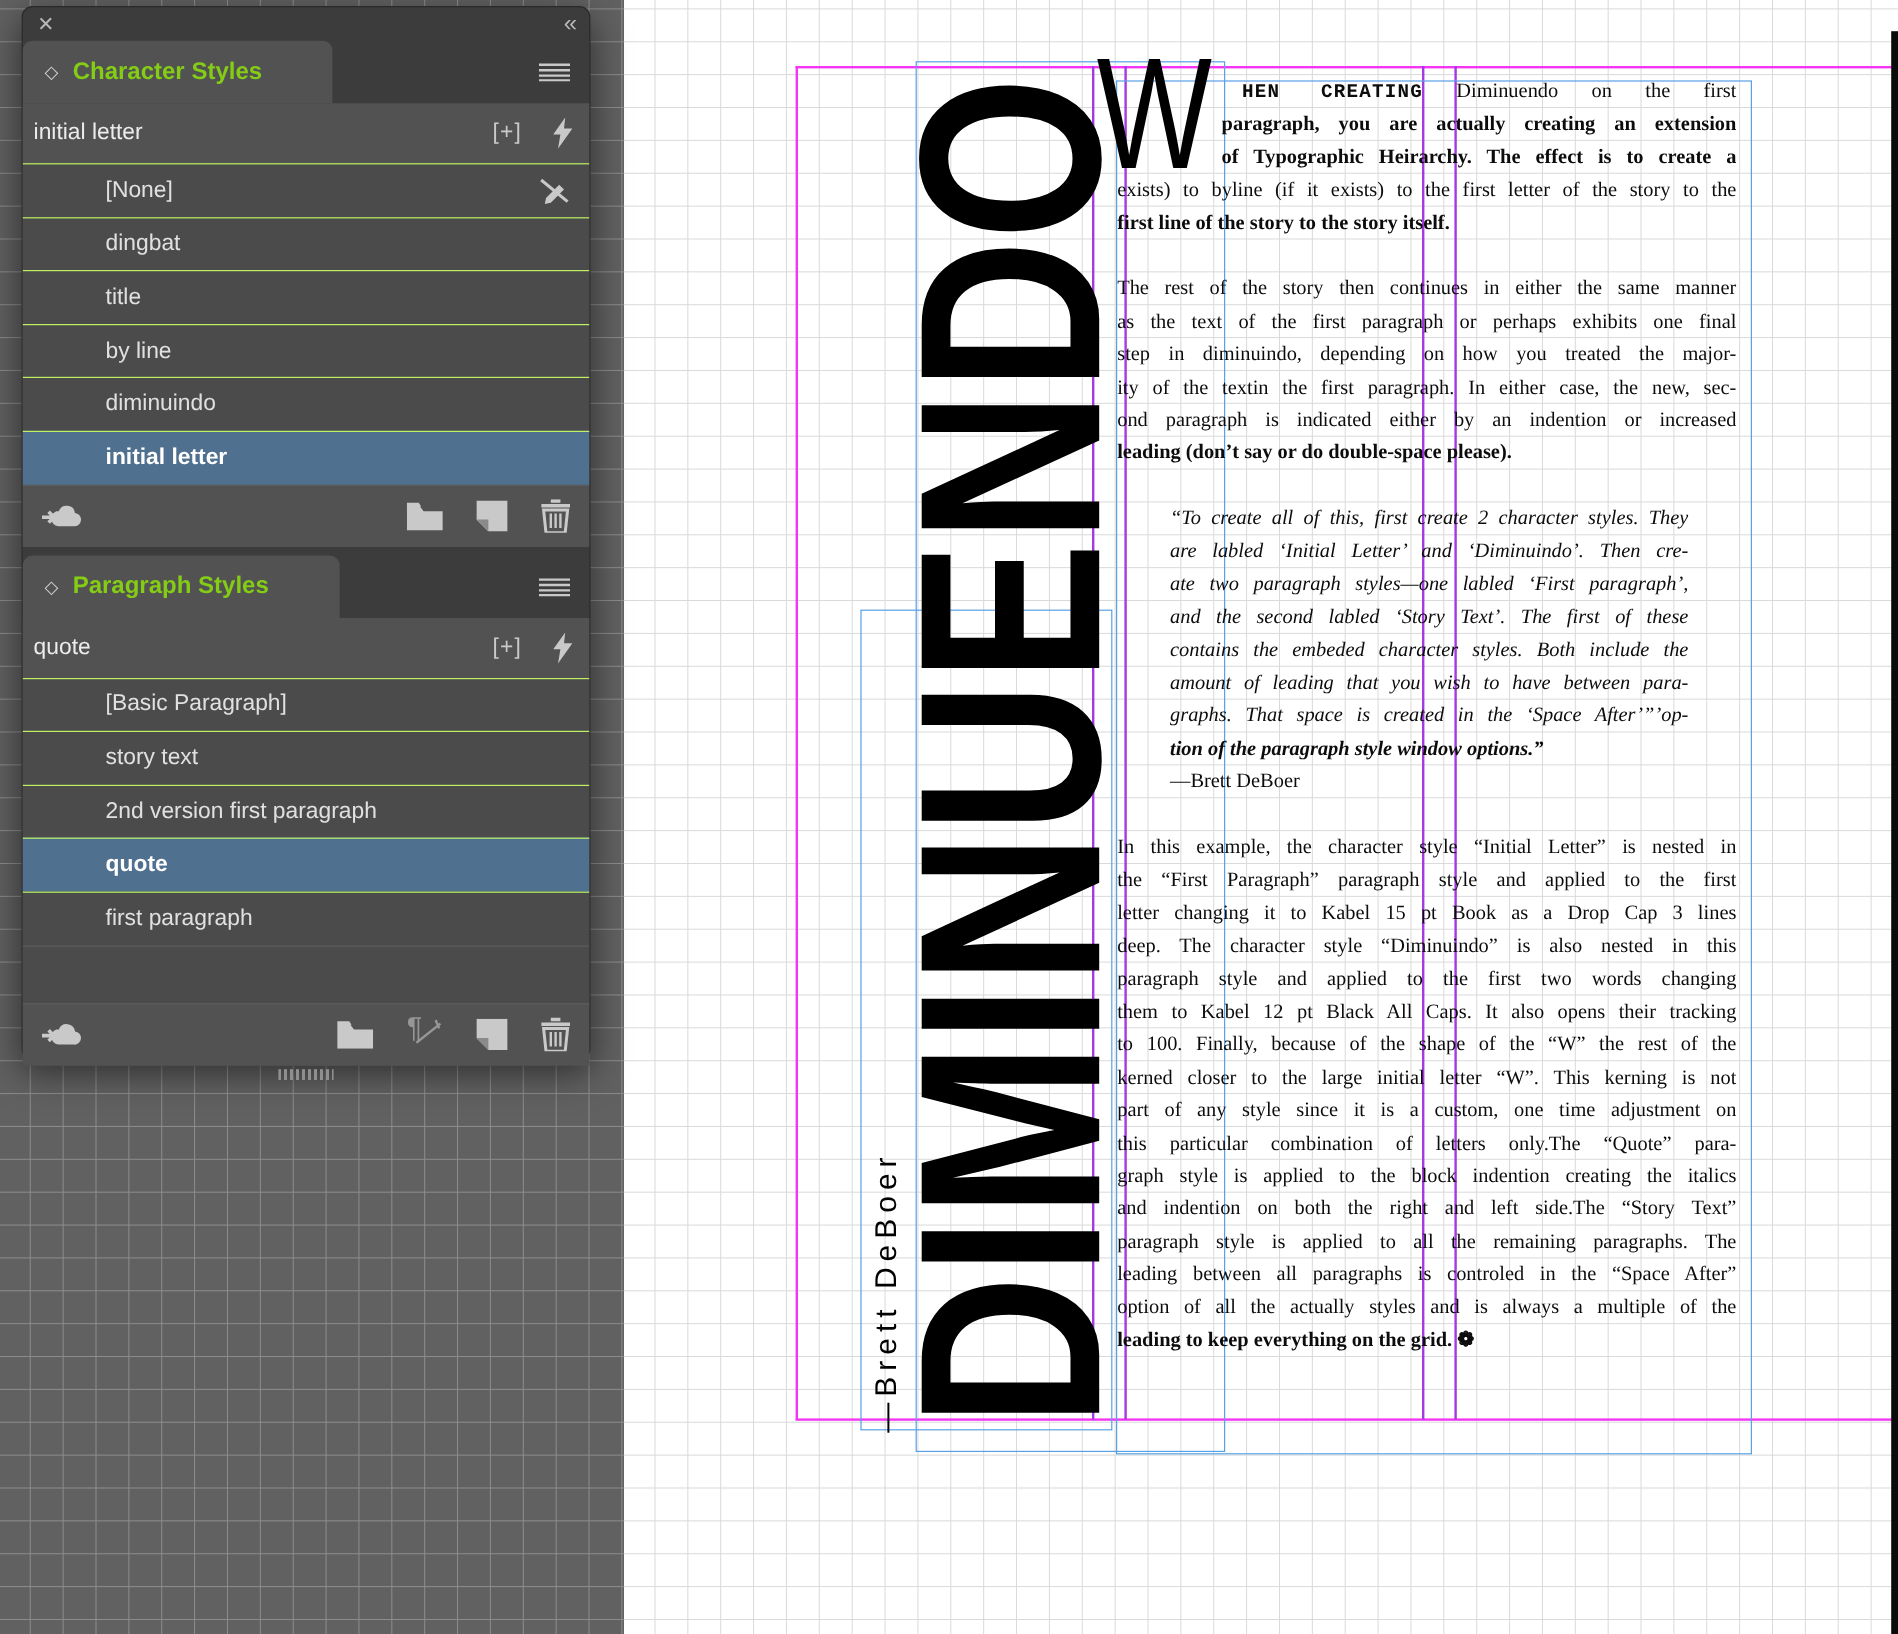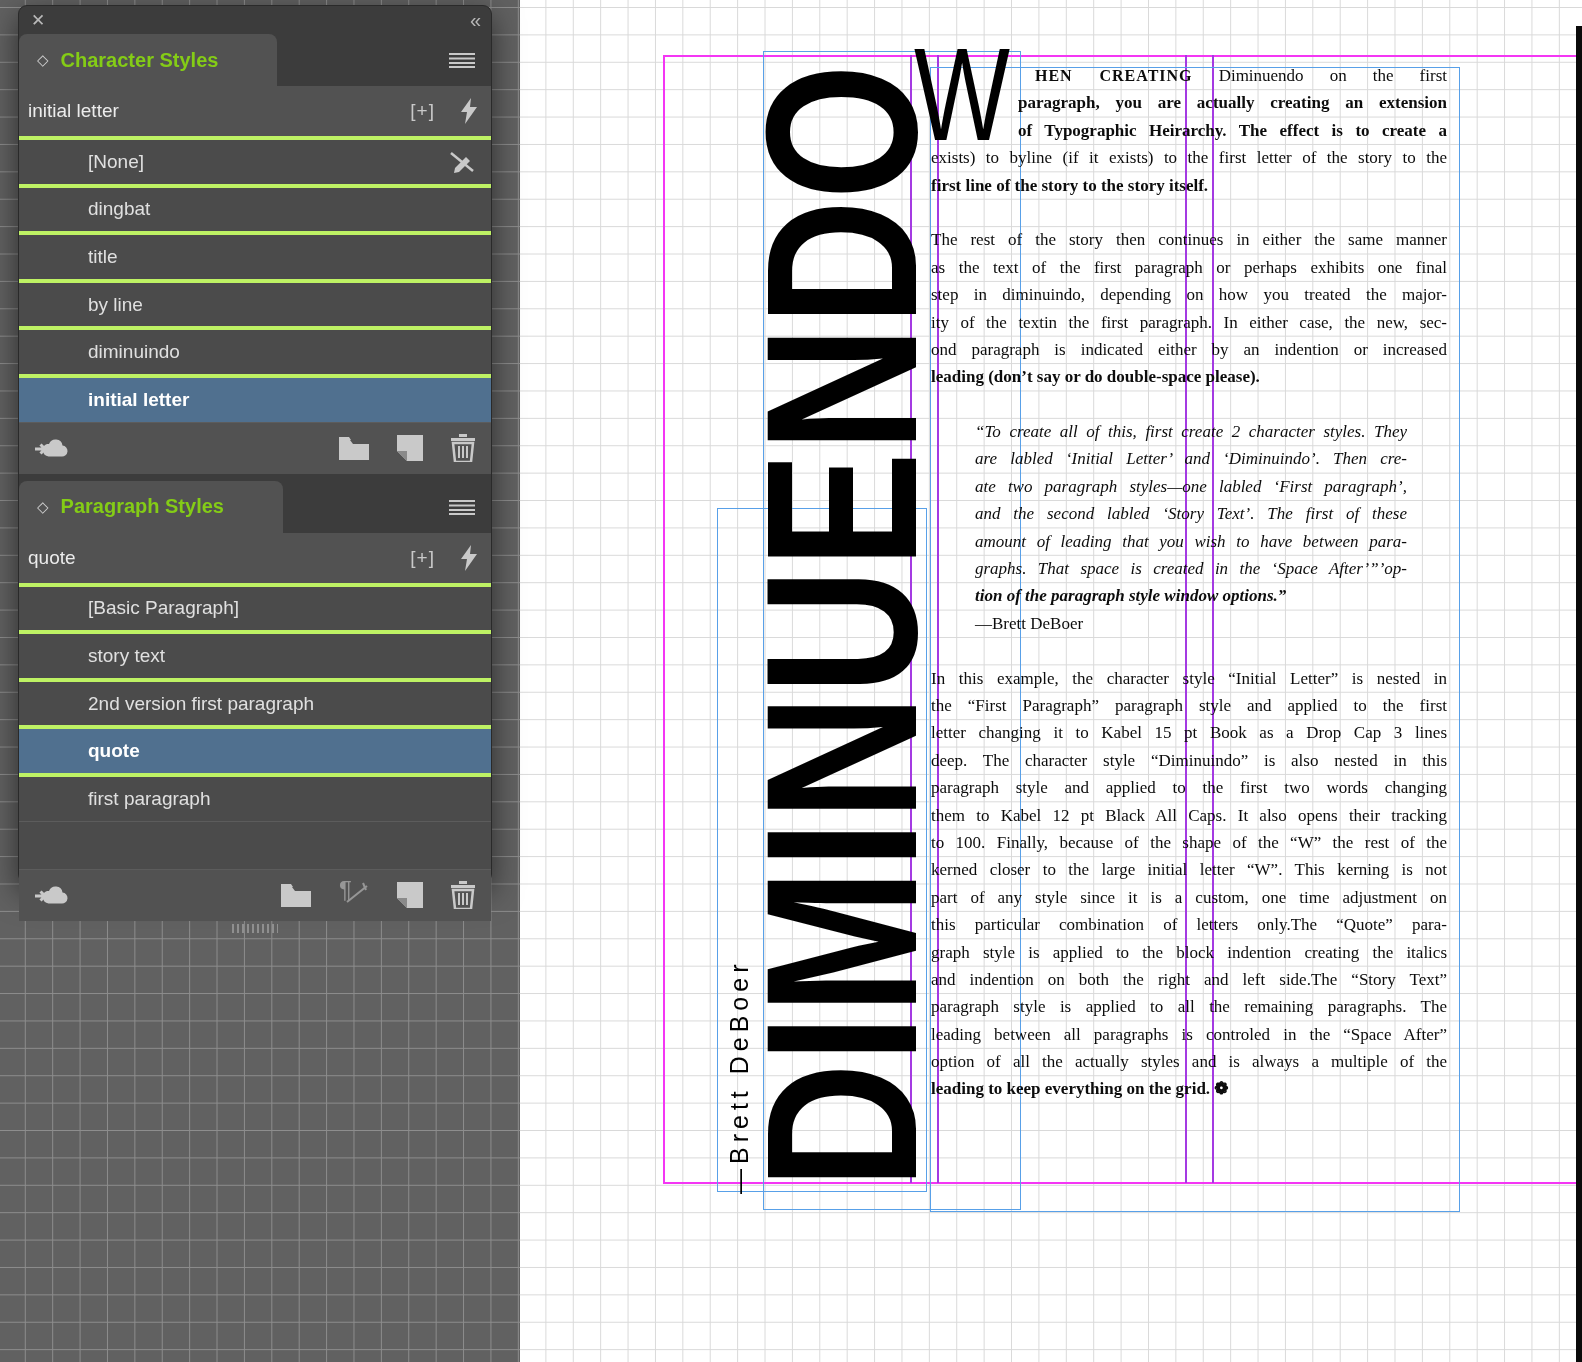--- a/index.html
+++ b/index.html
@@ -28,21 +28,21 @@
 
   
   .story{position:absolute;left:931px;top:62px;width:516px;color:#0c0c0c;
          font-family:"Liberation Serif",serif;font-size:17px;}
   .story .para{margin:0 0 27.4px 0;}
   .line{display:block;height:27.4px;line-height:27.4px;overflow:hidden;
         text-align:justify;text-align-last:justify;}
   .last-left > .line:last-child{text-align-last:left;font-weight:bold;}
   .indent .line{margin-left:87px;font-weight:bold;}
   .line-first{margin-left:104px;}
-  .lead-bold{font-family:Liberation Serif, serif;font-weight:900;font-size:16px;letter-spacing:1px;margin-top:24px;}
+  .lead-bold{font-family:Liberation Mono, monospace;font-weight:900;font-size:16px;letter-spacing:1px;margin-top:24px;}
   .quote-block{margin-left:44px;margin-right:40px;font-style:italic;}
   .attribution{height:27.4px;line-height:27.4px;font-style:normal;margin-left:44px;}
 
   
   .headline-svg{position:absolute;left:758px;top:57px;}
   .dropcap-svg{position:absolute;left:912px;top:44px;}
   .byline{position:absolute;left:716px;top:1194px;width:292px;height:46px;
           transform:rotate(-90deg);transform-origin:0 0;
           font-size:25px;letter-spacing:5px;color:#000;line-height:46px;font-weight:400;}
 
@@ -62,21 +62,21 @@
   .tab-title{font-weight:700;font-size:20px;color:#84cc16;}
   .panel-menu{position:absolute;right:16px;top:18px;}
 
   .panel-body{background:#525252;}
   .name-row{height:50px;display:flex;align-items:center;padding:0 14px 0 9px;background:#525252;}
   .name-row .style-name{flex:1;font-size:19px;color:#ececec;}
   .name-row .row-icons{display:flex;gap:26px;align-items:center;}
 
   .style-list{background:#4b4b4b;}
   .style-row{height:43.6px;display:flex;align-items:center;padding-left:69px;padding-right:16px;
-             border-top:4px solid #bef264;font-size:19px;color:#e0e0e0;position:relative;}
+             border-top:1px solid #bef264;font-size:19px;color:#e0e0e0;position:relative;}
   .style-row.selected{background:#50708f;font-weight:700;color:#ffffff;}
   .style-row .row-right{position:absolute;right:16px;}
   .empty-rows{height:47px;border-top:1px solid #5c5c5c;background:#4b4b4b;}
 
   .panel-footer{height:51px;background:#525252;border-top:1px solid #5c5c5c;
     display:flex;align-items:center;padding:0 16px;}
   .footer-left{flex:1;}
   .footer-right{display:flex;gap:28px;align-items:center;}
 
   .panel-gap{height:7px;background:#3c3c3c;}
@@ -147,20 +147,21 @@
         <div class="line">leading (don’t say or do double-space please).</div>
       </div>
 
     <div class="para">
       <div class="quote-block last-left">
 
       <div class="line">“To create all of this, first create 2 character styles. They</div>
           <div class="line">are labled ‘Initial Letter’ and ‘Diminuindo’. Then cre-</div>
           <div class="line">ate two paragraph styles—one labled ‘First paragraph’,</div>
           <div class="line">and the second labled ‘Story Text’. The first of these</div>
+          <div class="line">contains the embeded character styles. Both include the</div>
           <div class="line">amount of leading that you wish to have between para-</div>
           <div class="line">graphs. That space is created in the ‘Space After’”’op-</div>
           <div class="line">tion of the paragraph style window options.”</div>
         </div>
       <div class="attribution">—Brett DeBoer</div>
     </div>
 
     <div class="para last-left">
 
     <div class="line">In this example, the character style “Initial Letter” is nested in</div>

